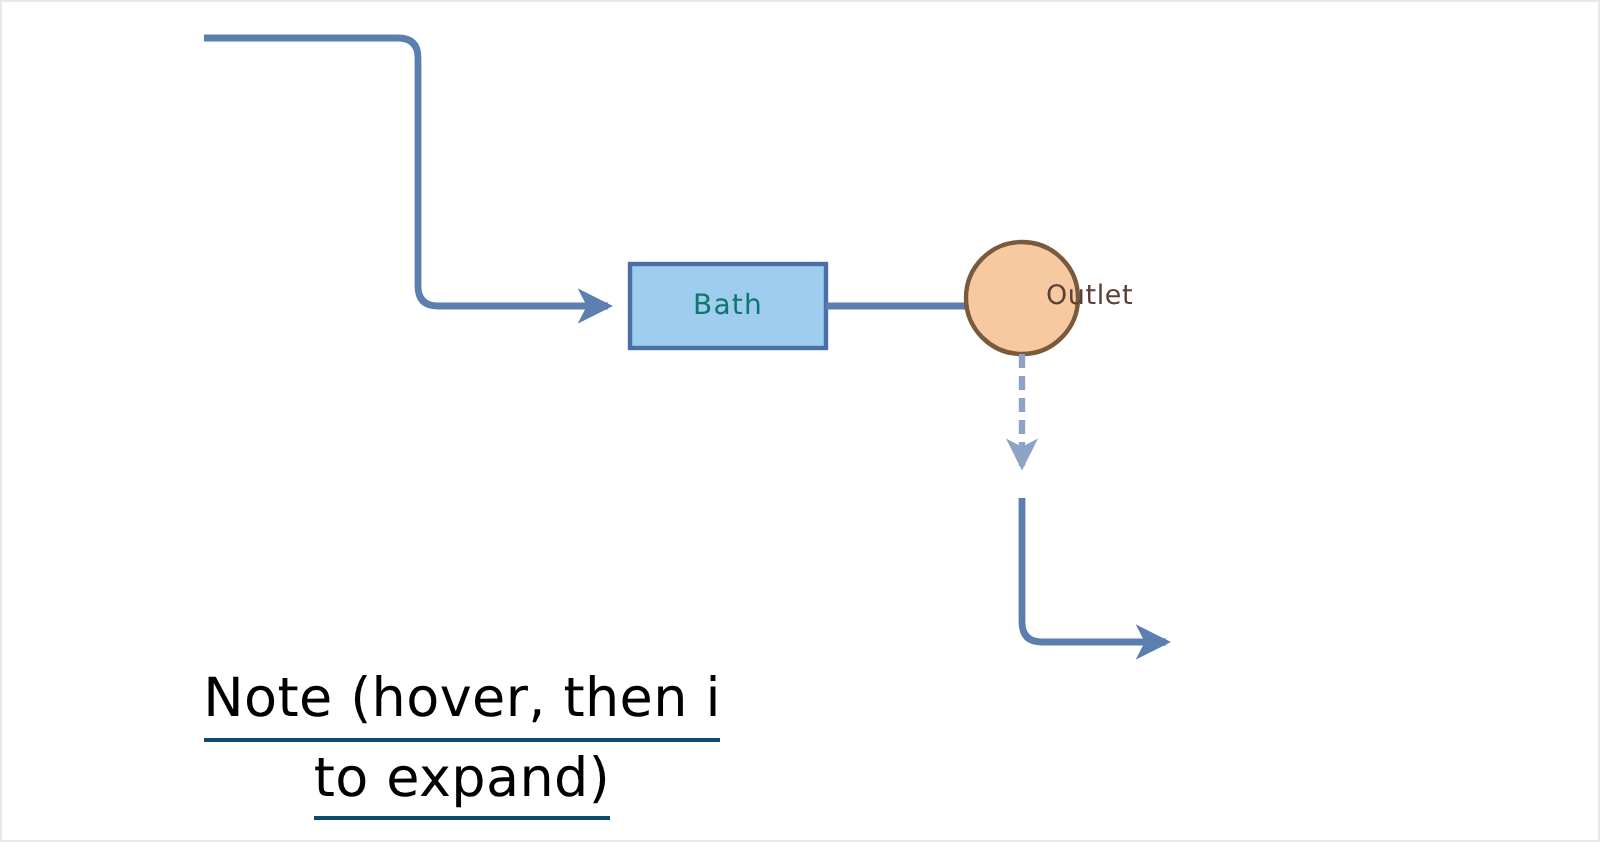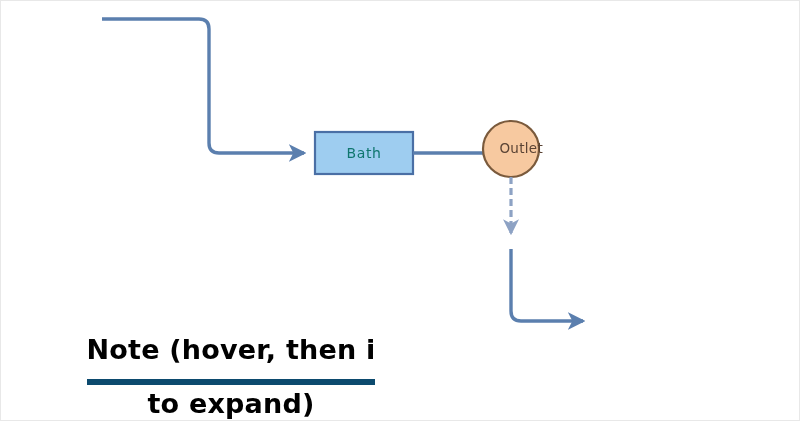--- a/index.html
+++ b/index.html
@@ -55,42 +55,42 @@
     width: 98px;
     text-align: center;
     color: #0f766e;
     font-size: 14px;
     letter-spacing: 0.6px;
   }
   #outlet-label {
     left: 482px;
     top: 141px;
     width: 60px;
-    text-align: right;
+    text-align: left;
     color: #5a4334;
     font-size: 13.5px;
     letter-spacing: 0.3px;
+    padding-left: 40px;
   }
   #note-block {
     position: absolute;
     left: 60px;
     top: 332px;
     width: 340px;
     text-align: center;
     color: #000000;
     font-family: "DejaVu Sans", sans-serif;
     font-size: 27px;
     line-height: 1.28;
     letter-spacing: 0.2px;
   }
   #note-block .note-line {
     display: inline-block;
-    border-bottom: 6px solid #0c4a6e;
-    padding-bottom: 11px;
-    font-weight: bold;
+    border-bottom: 2px solid #0c4a6e;
+    padding-bottom: 1px;
   }
   #note-line-2-wrap {
     display: block;
     margin-top: 2px;
   }
 </style>
 </head>
 <body>
 
 <div id="canvas">

